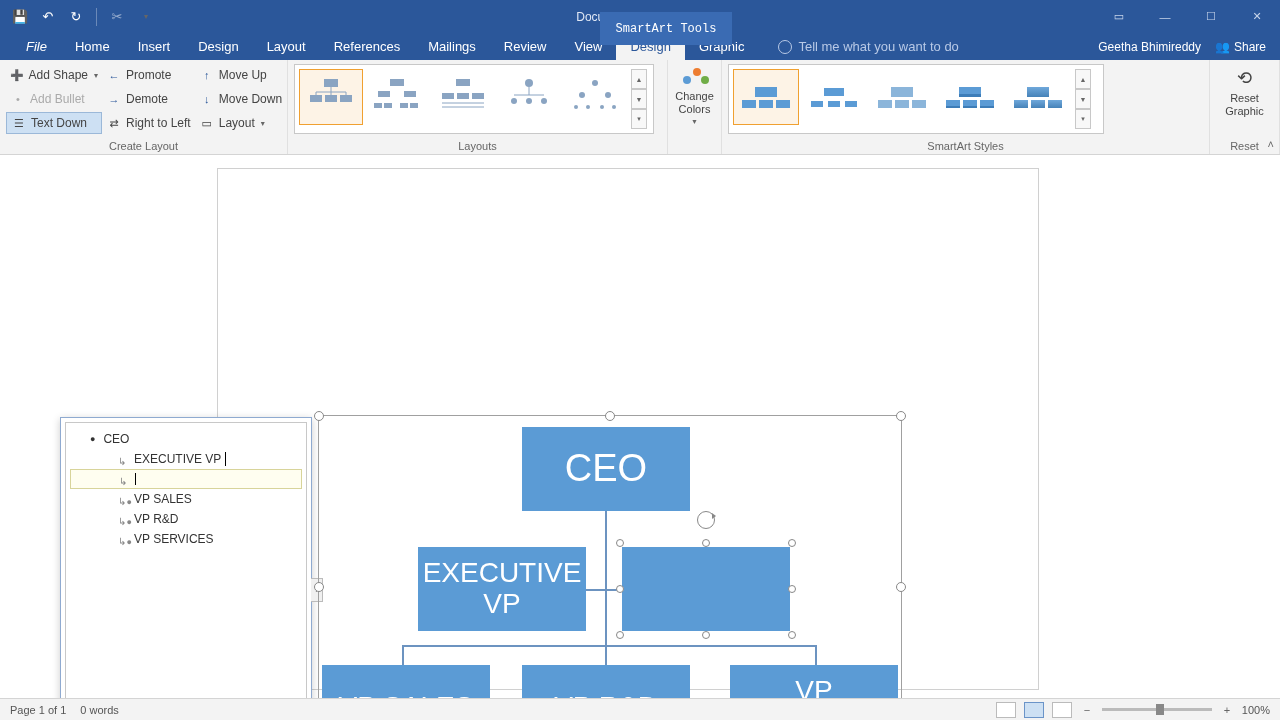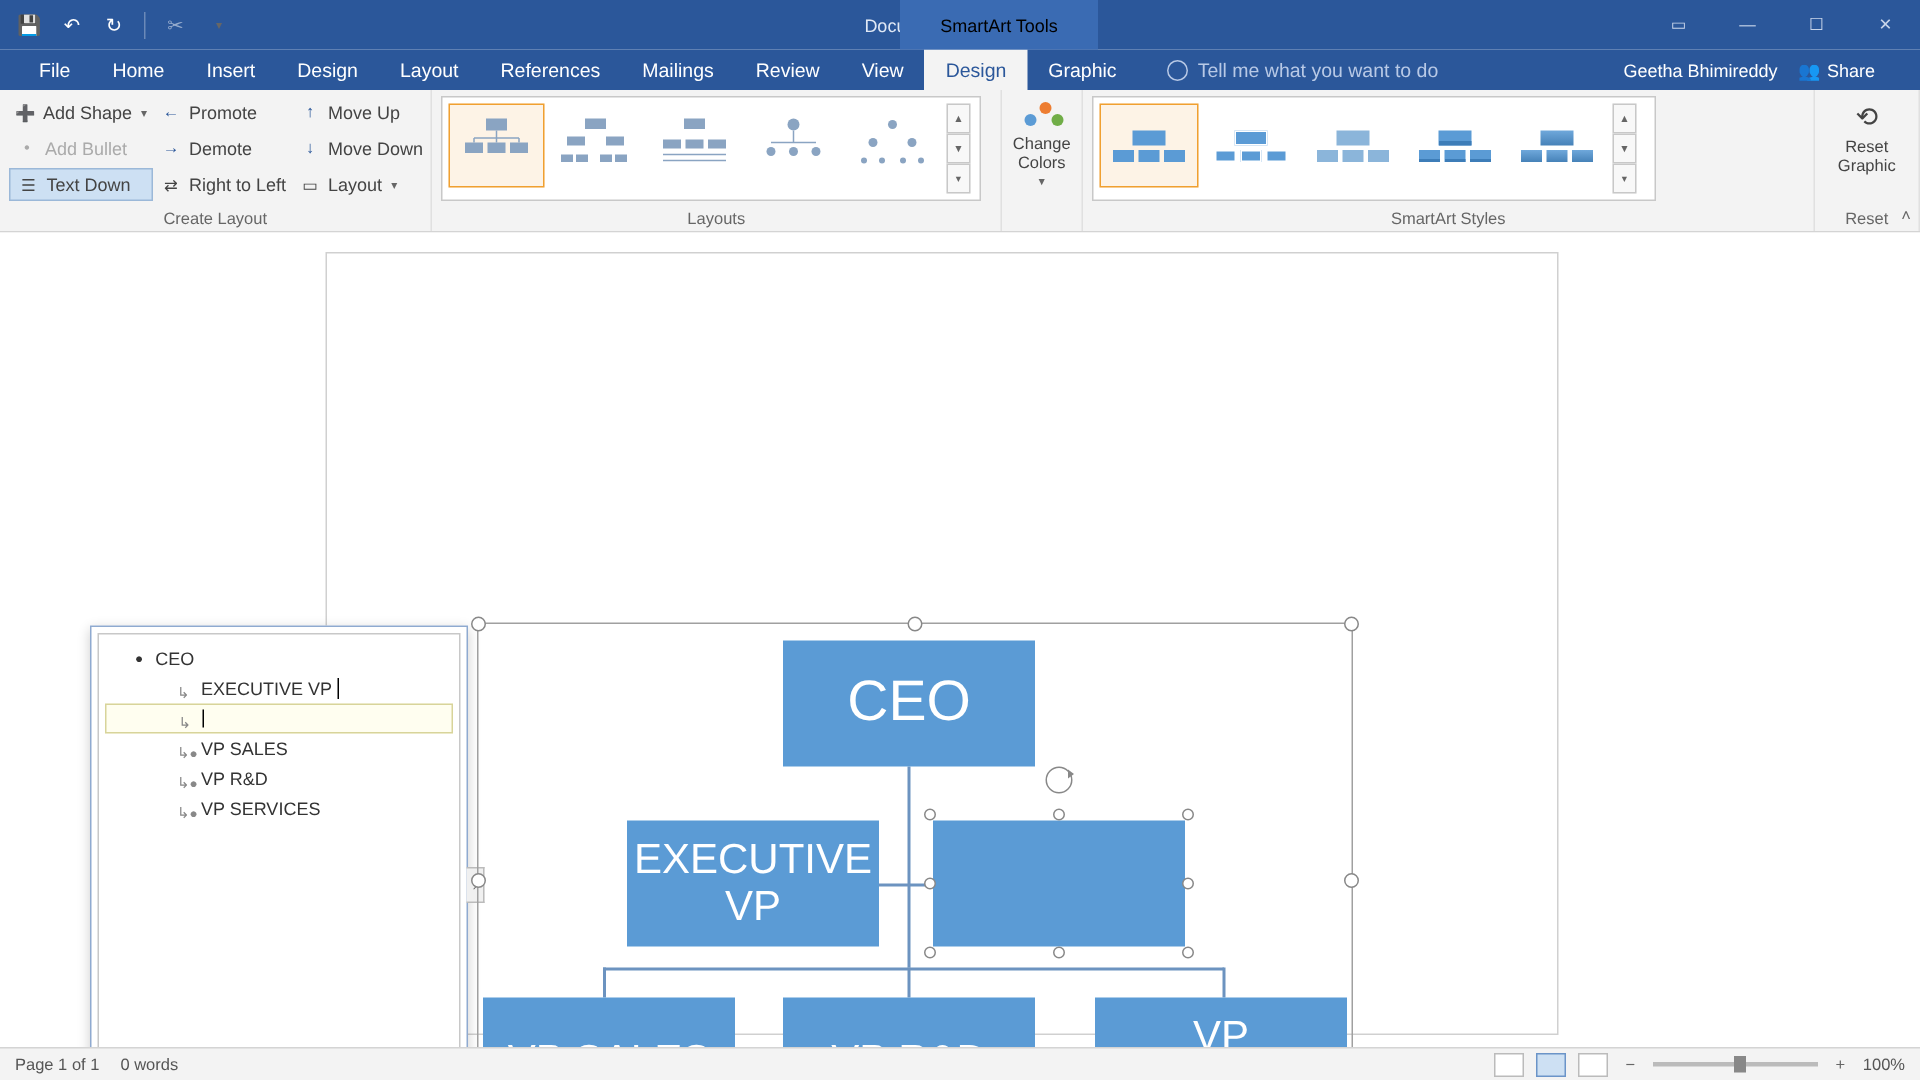--- a/index.html
+++ b/index.html
@@ -4,32 +4,32 @@
 <style>
 * { margin: 0; padding: 0; box-sizing: border-box; font-family: "Segoe UI", Arial, sans-serif; }
 body { background: #fff; width: 1280px; height: 720px; overflow: hidden; position: relative; }
 
 
 .titlebar { height: 33px; background: #2b579a; display: flex; align-items: center; color: #fff; font-size: 12px; }
 .qat { display: flex; align-items: center; gap: 4px; padding-left: 8px; }
 .qat-btn { width: 24px; height: 24px; display: flex; align-items: center; justify-content: center; color: #fff; font-size: 13px; }
 .qat-sep { width: 1px; height: 18px; background: rgba(255,255,255,0.3); margin: 0 4px; }
 .doc-title { color: #e0e8f5; }
-.contextual-tab { position: absolute; left: 600px; top: 0; height: 33px; width: 132px; background: #3a6bb3; display: flex; align-items: center; justify-content: center; color: #000000; font-size: 12px; }
+.contextual-tab { position: absolute; left: 600px; top: 12px; height: 33px; width: 132px; background: #3a6bb3; display: flex; align-items: center; justify-content: center; color: #ffffff; font-size: 12px; font-family: Liberation Mono, monospace; }
 .window-controls { display: flex; gap: 0; }
 .window-btn { width: 46px; height: 33px; display: flex; align-items: center; justify-content: center; color: #c8d5ea; font-size: 11px; }
 
 
 .ribbon-tabs { height: 27px; background: #2b579a; display: flex; align-items: stretch; padding-left: 12px; color: #fff; font-size: 13px; }
 .ribbon-tab { padding: 0 14px; display: flex; align-items: center; cursor: pointer; }
-.ribbon-tab.file { background: transparent; }
+.ribbon-tab.file { background: transparent; font-style: italic; }
 .ribbon-tab.active { background: #f3f3f3; color: #2b579a; }
 .tellme { flex: 1; display: flex; align-items: center; padding-left: 20px; color: #b8c9e6; gap: 6px; }
 .tellme-icon { width: 14px; height: 14px; border: 1px solid #b8c9e6; border-radius: 50%; position: relative; }
-.user-area { display: flex; align-items: center; gap: 14px; padding-right: 30px; font-size: 12px; }
+.user-area { display: flex; align-items: center; gap: 14px; padding-right: 14px; font-size: 12px; }
 .share-btn { display: flex; align-items: center; gap: 4px; }
 
 
 .ribbon { height: 95px; background: #f3f3f3; border-bottom: 1px solid #d4d4d4; display: flex; }
 .ribbon-group { border-right: 1px solid #e0e0e0; padding: 4px 6px 2px 6px; display: flex; flex-direction: column; position: relative; }
 .group-label { position: absolute; bottom: 2px; left: 0; right: 0; text-align: center; font-size: 11px; color: #666; }
 .group-content { flex: 1; display: flex; align-items: flex-start; }
 
 
 .create-graphic { width: 288px; }

